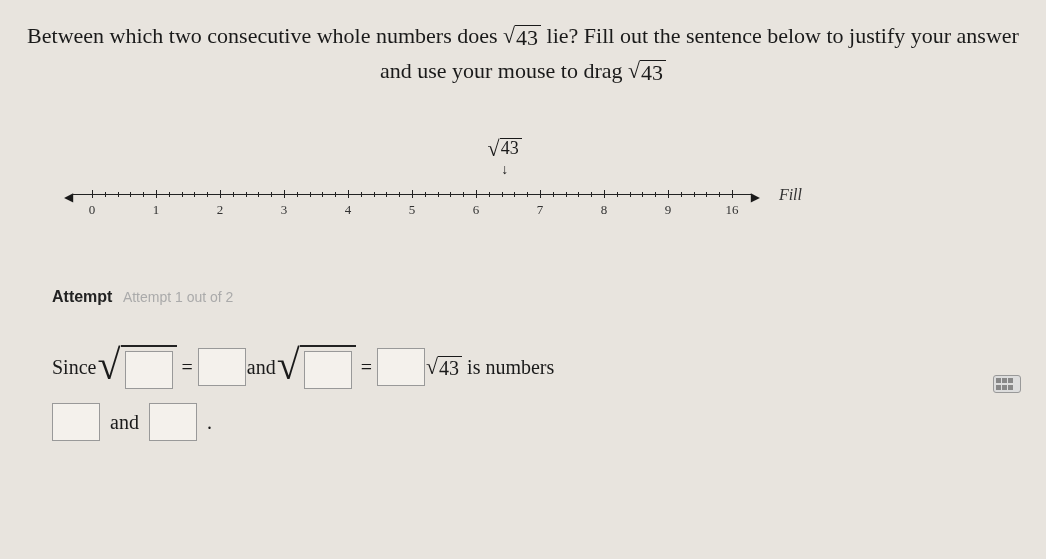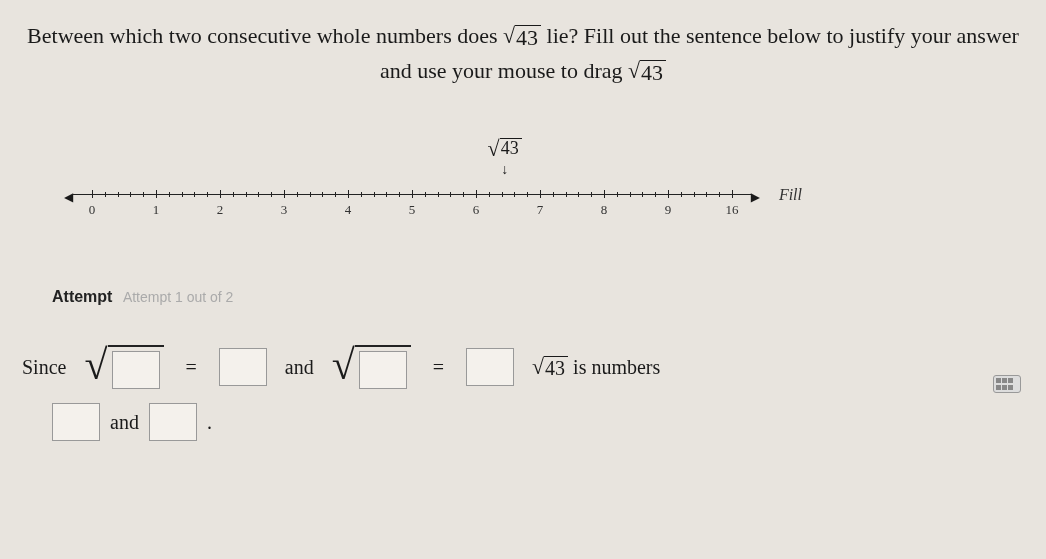--- a/index.html
+++ b/index.html
@@ -121,26 +121,27 @@
       flex-wrap: wrap;
       padding: 2px;
       gap: 1px;
     }
     .keypad-icon span {
       width: 5px;
       height: 5px;
       background: #888;
     }
     .fill-sentence {
+      margin-left: 30px;
       font-size: 20px;
       line-height: 2.6;
       display: flex;
       flex-wrap: wrap;
       align-items: center;
-      gap: 18px;
+      gap: 1px;
       max-width: 950px;
     }
     .input-box {
       width: 48px;
       height: 38px;
       border: 1px solid #999;
       background: #f4f1ec;
       font-size: 18px;
       text-align: center;
       font-family: inherit;

